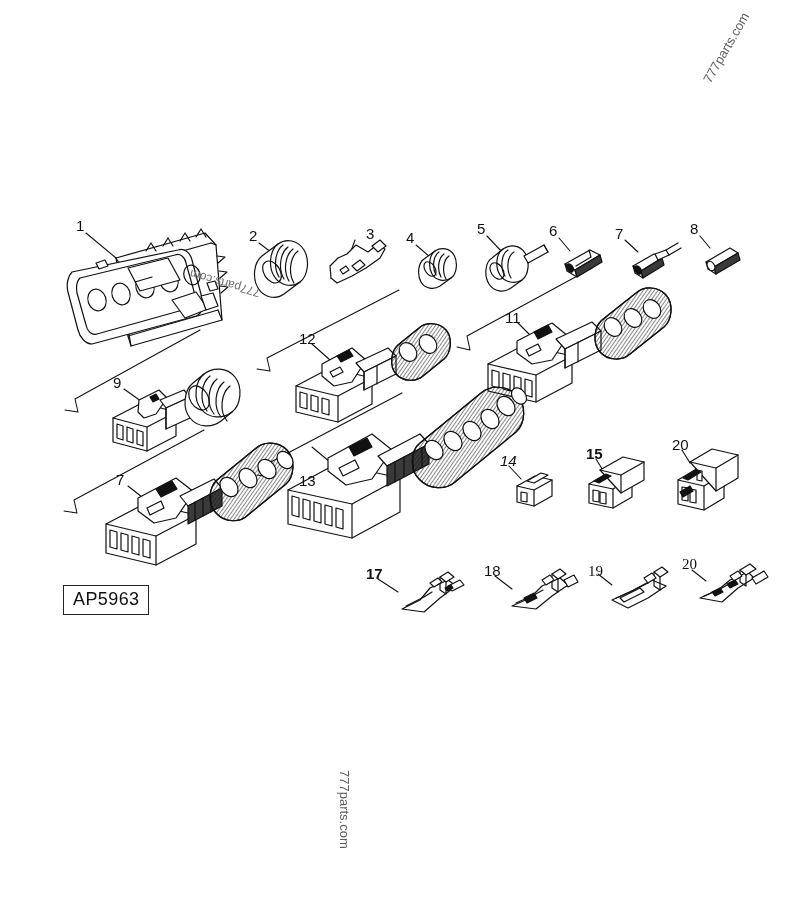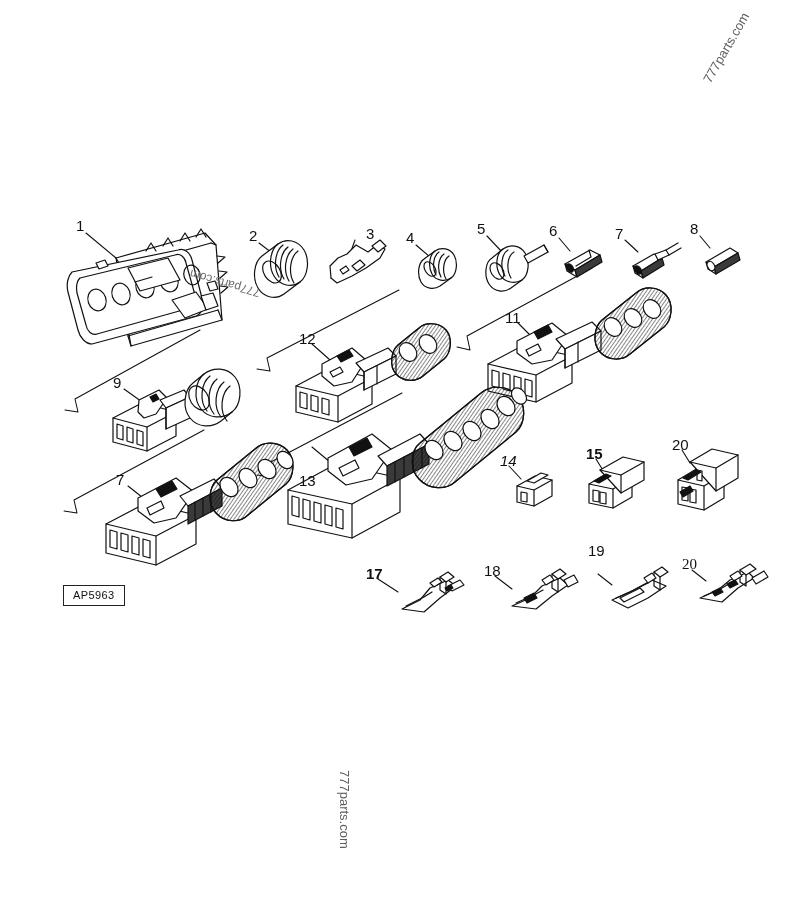--- a/index.html
+++ b/index.html
@@ -4,21 +4,21 @@
 <style>
   html,body{margin:0;padding:0;background:#ffffff;}
   body{width:800px;height:902px;position:relative;overflow:hidden;
        font-family:"Liberation Sans",sans-serif;color:#000;}
   #sheet{position:absolute;inset:0;width:800px;height:902px;}
   svg{position:absolute;left:0;top:0;}
   .callout{position:absolute;font-family:"Liberation Sans",sans-serif;
            font-size:15px;line-height:1;color:#111;white-space:nowrap;}
   #drawing-number-box{position:absolute;left:63px;top:585px;
        border:1px solid #222;background:#fff;padding:3px 9px 4px 9px;
-       font-size:11px;letter-spacing:.4px;color:#111;}
+       font-size:18px;letter-spacing:.4px;color:#111;}
   .wm{position:absolute;color:#5f5f5f;font-family:"Liberation Sans",sans-serif;
       white-space:nowrap;}
   #wm-top-right{left:700px;top:78px;font-size:13px;
       transform:rotate(-60deg);transform-origin:0 0;}
   #wm-bottom{left:352px;top:770px;font-size:13px;
       transform:rotate(90deg);transform-origin:0 0;}
   #wm-middle{left:258px;top:300px;font-size:12px;color:#6b6b6b;
       transform:rotate(196deg);transform-origin:0 0;}
 </style>
 </head>
@@ -416,21 +416,21 @@
 <div class="callout" style="left:113px;top:375px;">9</div>
 <div class="callout" style="left:299px;top:331px;">12</div>
 <div class="callout" style="left:505px;top:310px;text-align:right;">11</div>
 <div class="callout" style="left:116px;top:472px;">7</div>
 <div class="callout" style="left:299px;top:434px;margin-top:39px;">13</div>
 <div class="callout" style="left:500px;top:453px;font-style:italic;">14</div>
 <div class="callout" style="left:586px;top:446px;font-weight:bold;">15</div>
 <div class="callout" style="left:672px;top:437px;">20</div>
 <div class="callout" style="left:366px;top:566px;font-weight:bold;">17</div>
 <div class="callout" style="left:484px;top:563px;">18</div>
-<div class="callout" style="left:588px;top:543px;">19</div>
+<div class="callout" style="left:588px;top:564px;font-family:Liberation Serif, serif;">19</div>
 <div class="callout" style="left:682px;top:557px;font-family:Liberation Serif, serif;">20</div>
 
 <div id="drawing-number-box">AP5963</div>
 
 <div class="wm" id="wm-top-right">777parts.com</div>
 <div class="wm" id="wm-bottom">777parts.com</div>
 <div class="wm" id="wm-middle">777parts.com</div>
 
 </div>
 

